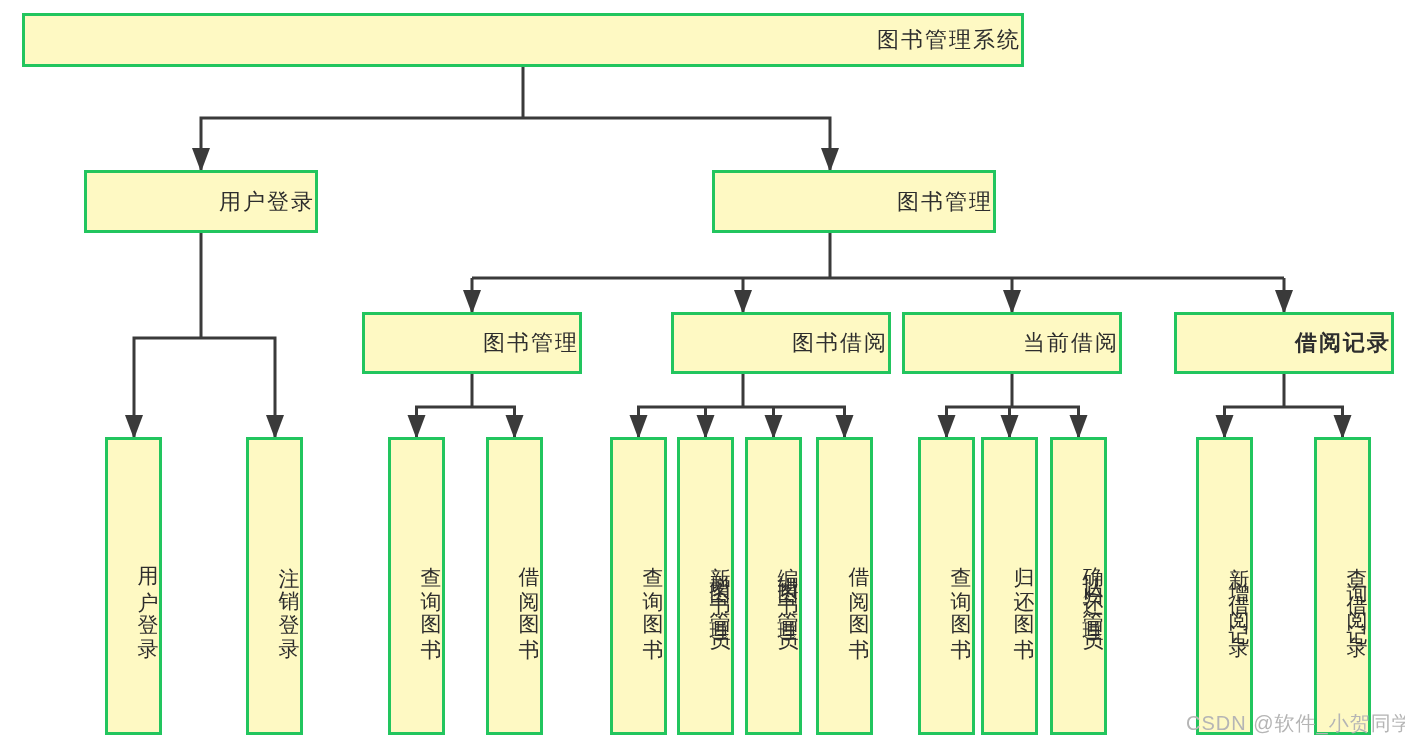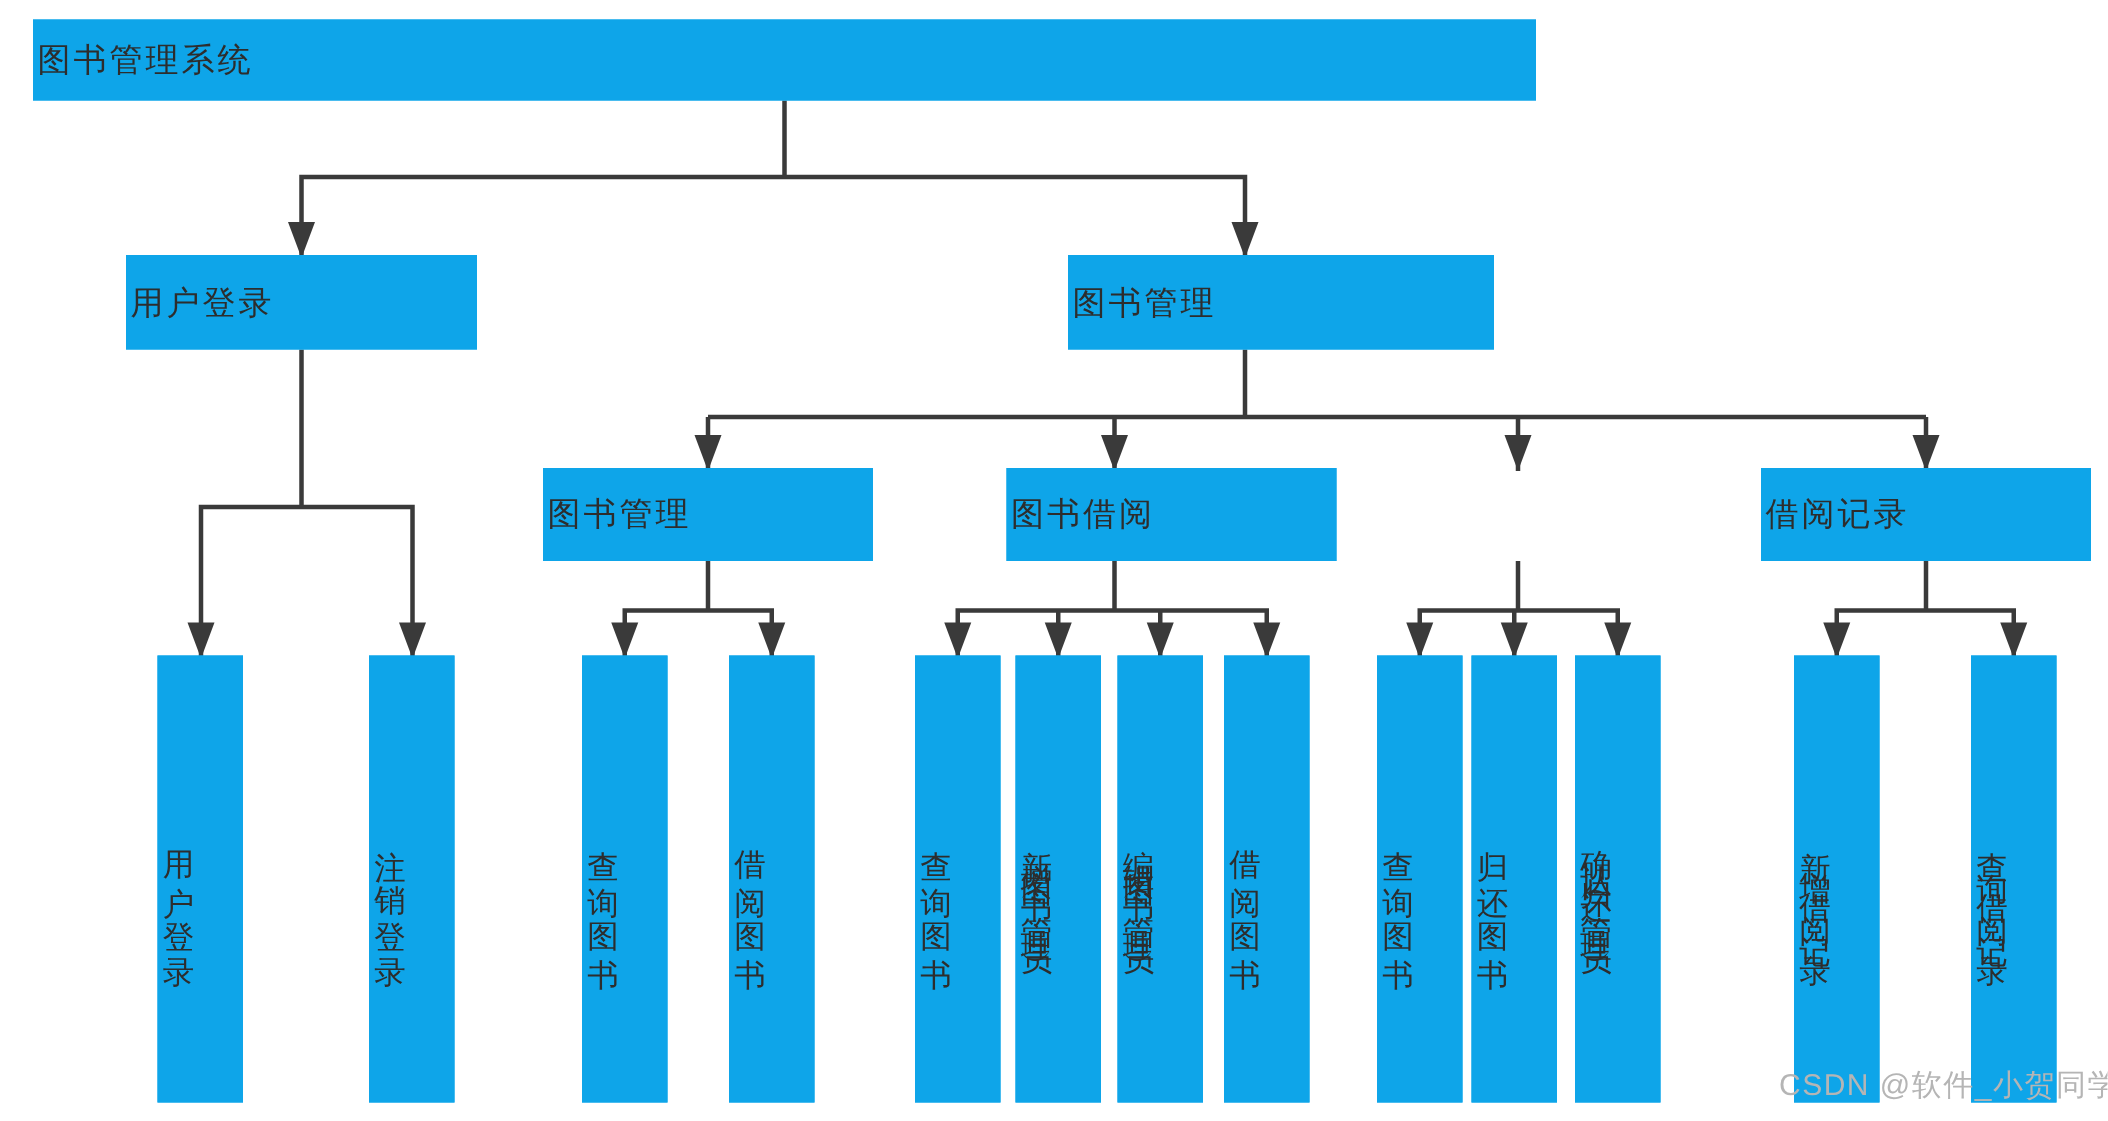--- a/index.html
+++ b/index.html
@@ -4,33 +4,33 @@
 <style>
   html,body{margin:0;padding:0;background:#ffffff;}
   body{
     width:1405px;height:747px;position:relative;overflow:hidden;
     font-family:"Liberation Sans","DejaVu Sans",sans-serif;
     color:#2d2d2d;
   }
   .stage{position:absolute;left:0;top:0;width:1405px;height:747px;}
   svg.wires{position:absolute;left:0;top:0;z-index:0;}
   .box{
-    position:absolute;box-sizing:border-box;background:#0ea5e9;
-    border:3px solid #0ea5e9;display:flex;align-items:center;justify-content:flex-start;
+    position:absolute;box-sizing:border-box;background:#fef9c3;
+    border:3px solid #22c55e;display:flex;align-items:center;justify-content:flex-end;
     z-index:1;
   }
   .hlabel{font-size:22px;letter-spacing:2px;color:#2d2d2d;white-space:nowrap;}
   
   .n-root{left:22px;top:13px;width:1002px;height:54px;}
   
   .n-l2a{left:84px;top:170px;width:234px;height:63px;}
   .n-l2b{left:712px;top:170px;width:284px;height:63px;}
   
   .l3{top:312px;width:220px;height:62px;}
-  .n-l3a{left:362px;} .n-l3b{left:633px;margin-left:38px;} .n-l3c{left:902px;} .n-l3d{left:1174px;}
+  .n-l3a{left:362px;} .n-l3b{left:633px;margin-left:38px;} .n-l3c{left:902px;} .n-l3d{left:1174px;font-weight:bold;}
   
   .leaf{top:437px;width:57px;height:298px;}
   .vlabel{
     writing-mode:vertical-rl;text-orientation:mixed;
     font-size:21px;color:#2d2d2d;line-height:1;white-space:nowrap;
   }
   .sp4{letter-spacing:24px;margin-top:24px;}
   .sp6{letter-spacing:14px;margin-top:14px;}
   .sp9{letter-spacing:9px;margin-top:9px;}
   .x1{left:105px;} .x2{left:246px;} .x3{left:388px;} .x4{left:486px;}
@@ -97,20 +97,23 @@
   <div class="box n-l2b">
     <span class="hlabel">图书管理</span>
   </div>
 
   <div class="box l3 n-l3a">
     <span class="hlabel">图书管理</span>
   </div>
   <div class="box l3 n-l3b">
     <span class="hlabel">图书借阅</span>
   </div>
+  <div class="box l3 n-l3c">
+    <span class="hlabel">当前借阅</span>
+  </div>
   <div class="box l3 n-l3d">
     <span class="hlabel">借阅记录</span>
   </div>
 
   <div class="box leaf x1">
     <span class="vlabel sp4">用户登录</span>
   </div>
   <div class="box leaf x2">
     <span class="vlabel sp4">注销登录</span>
   </div>

